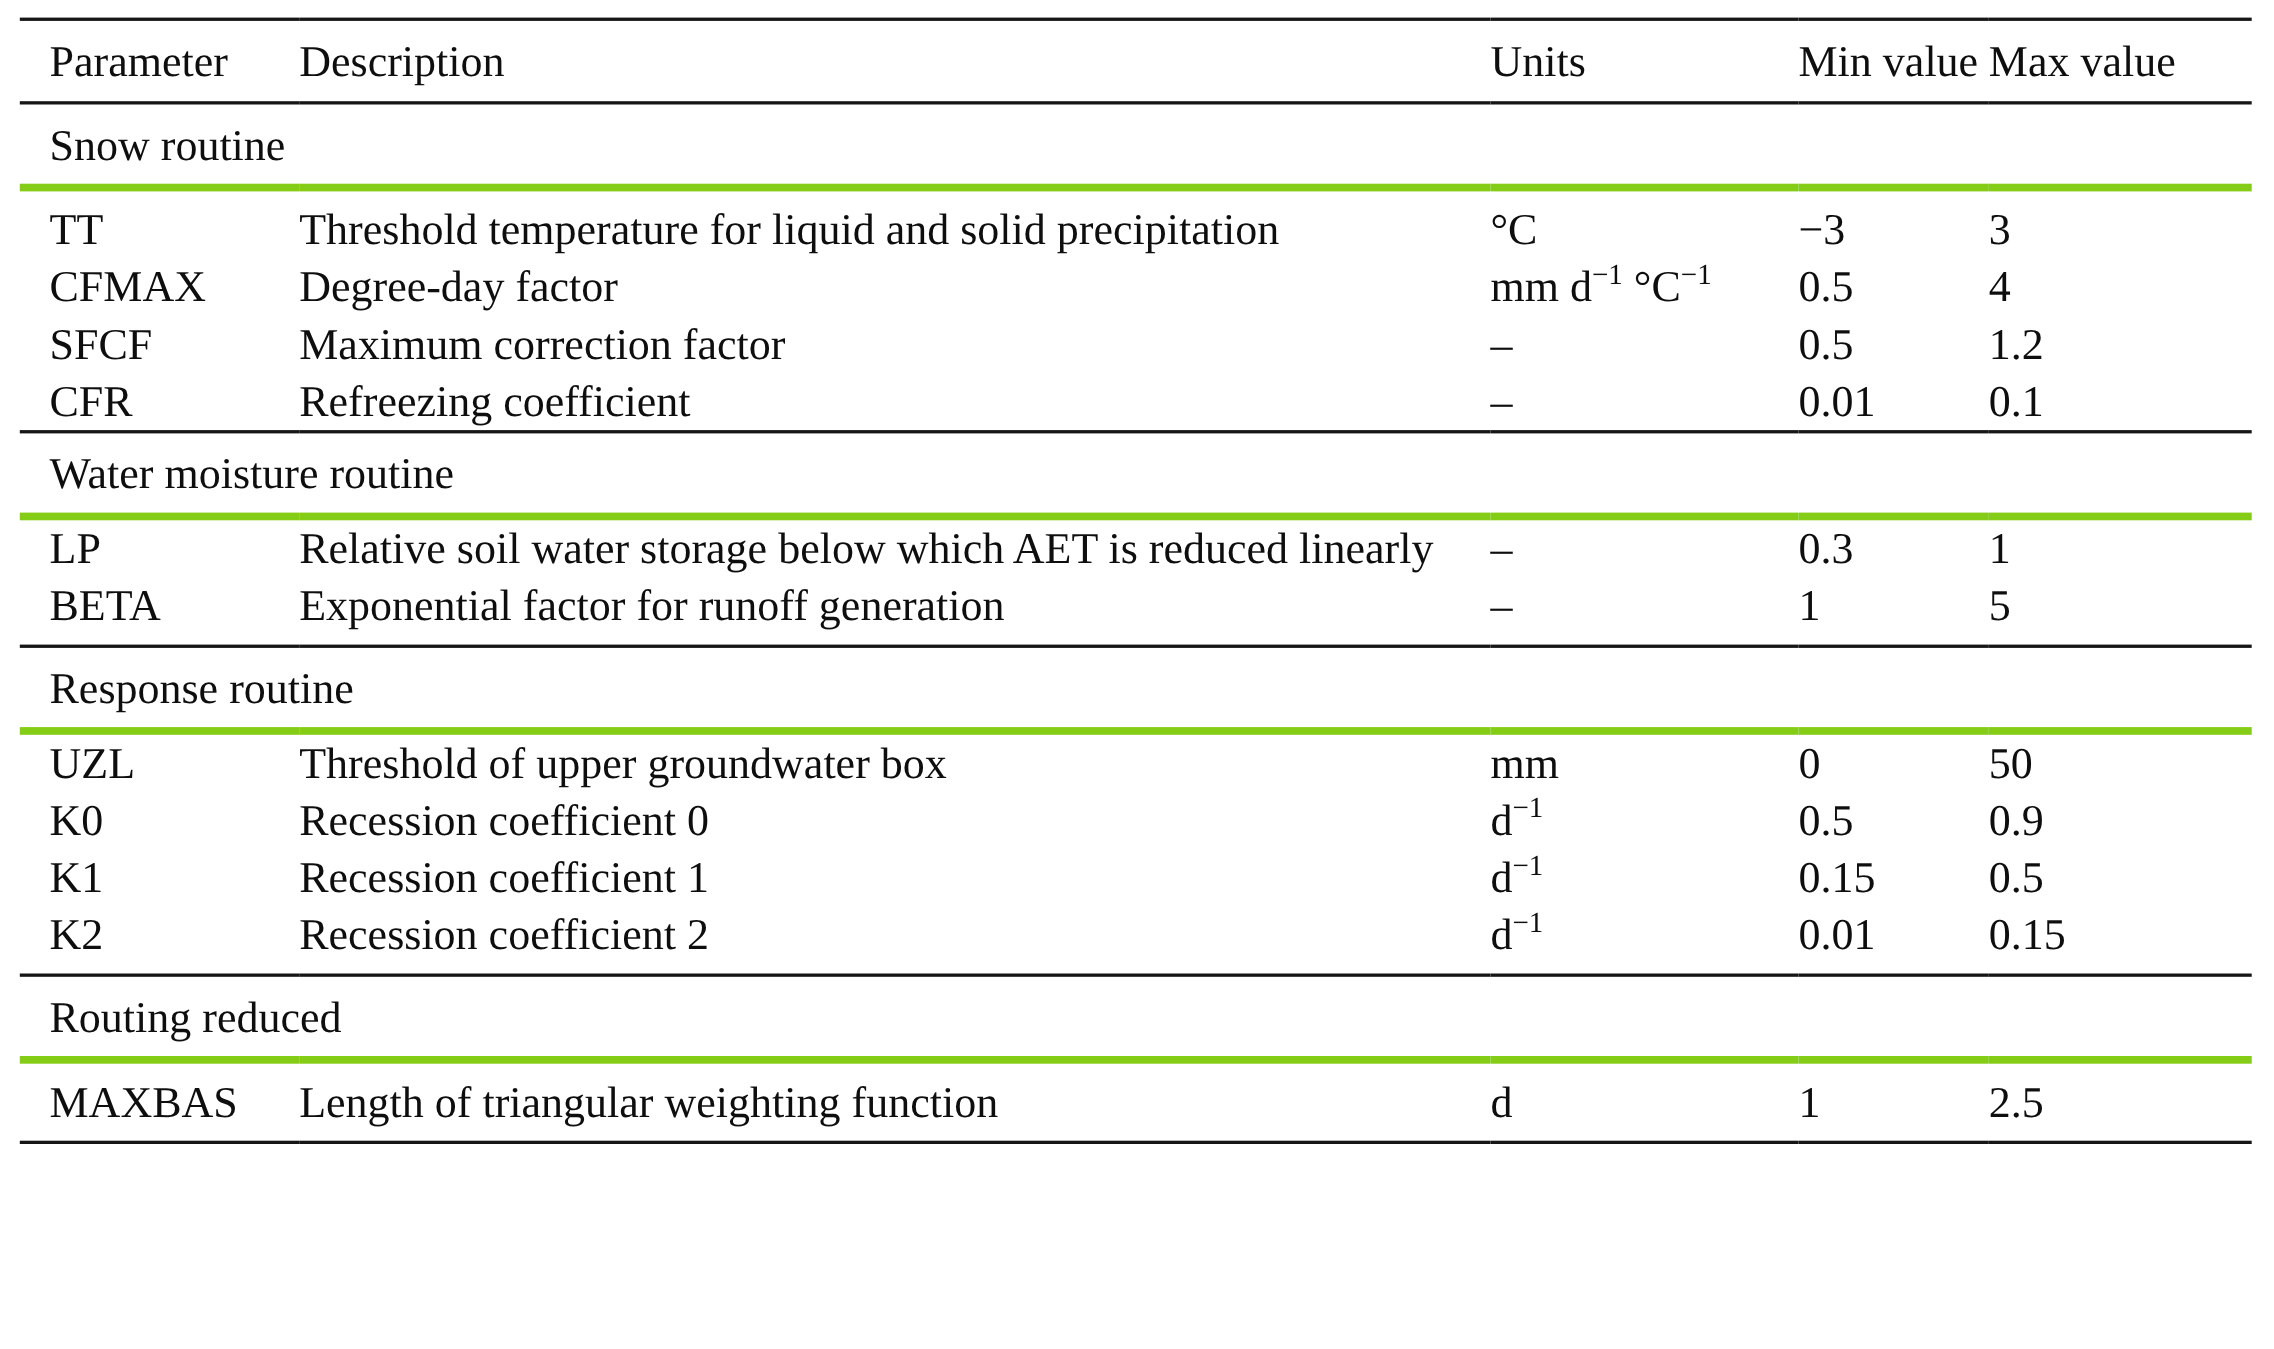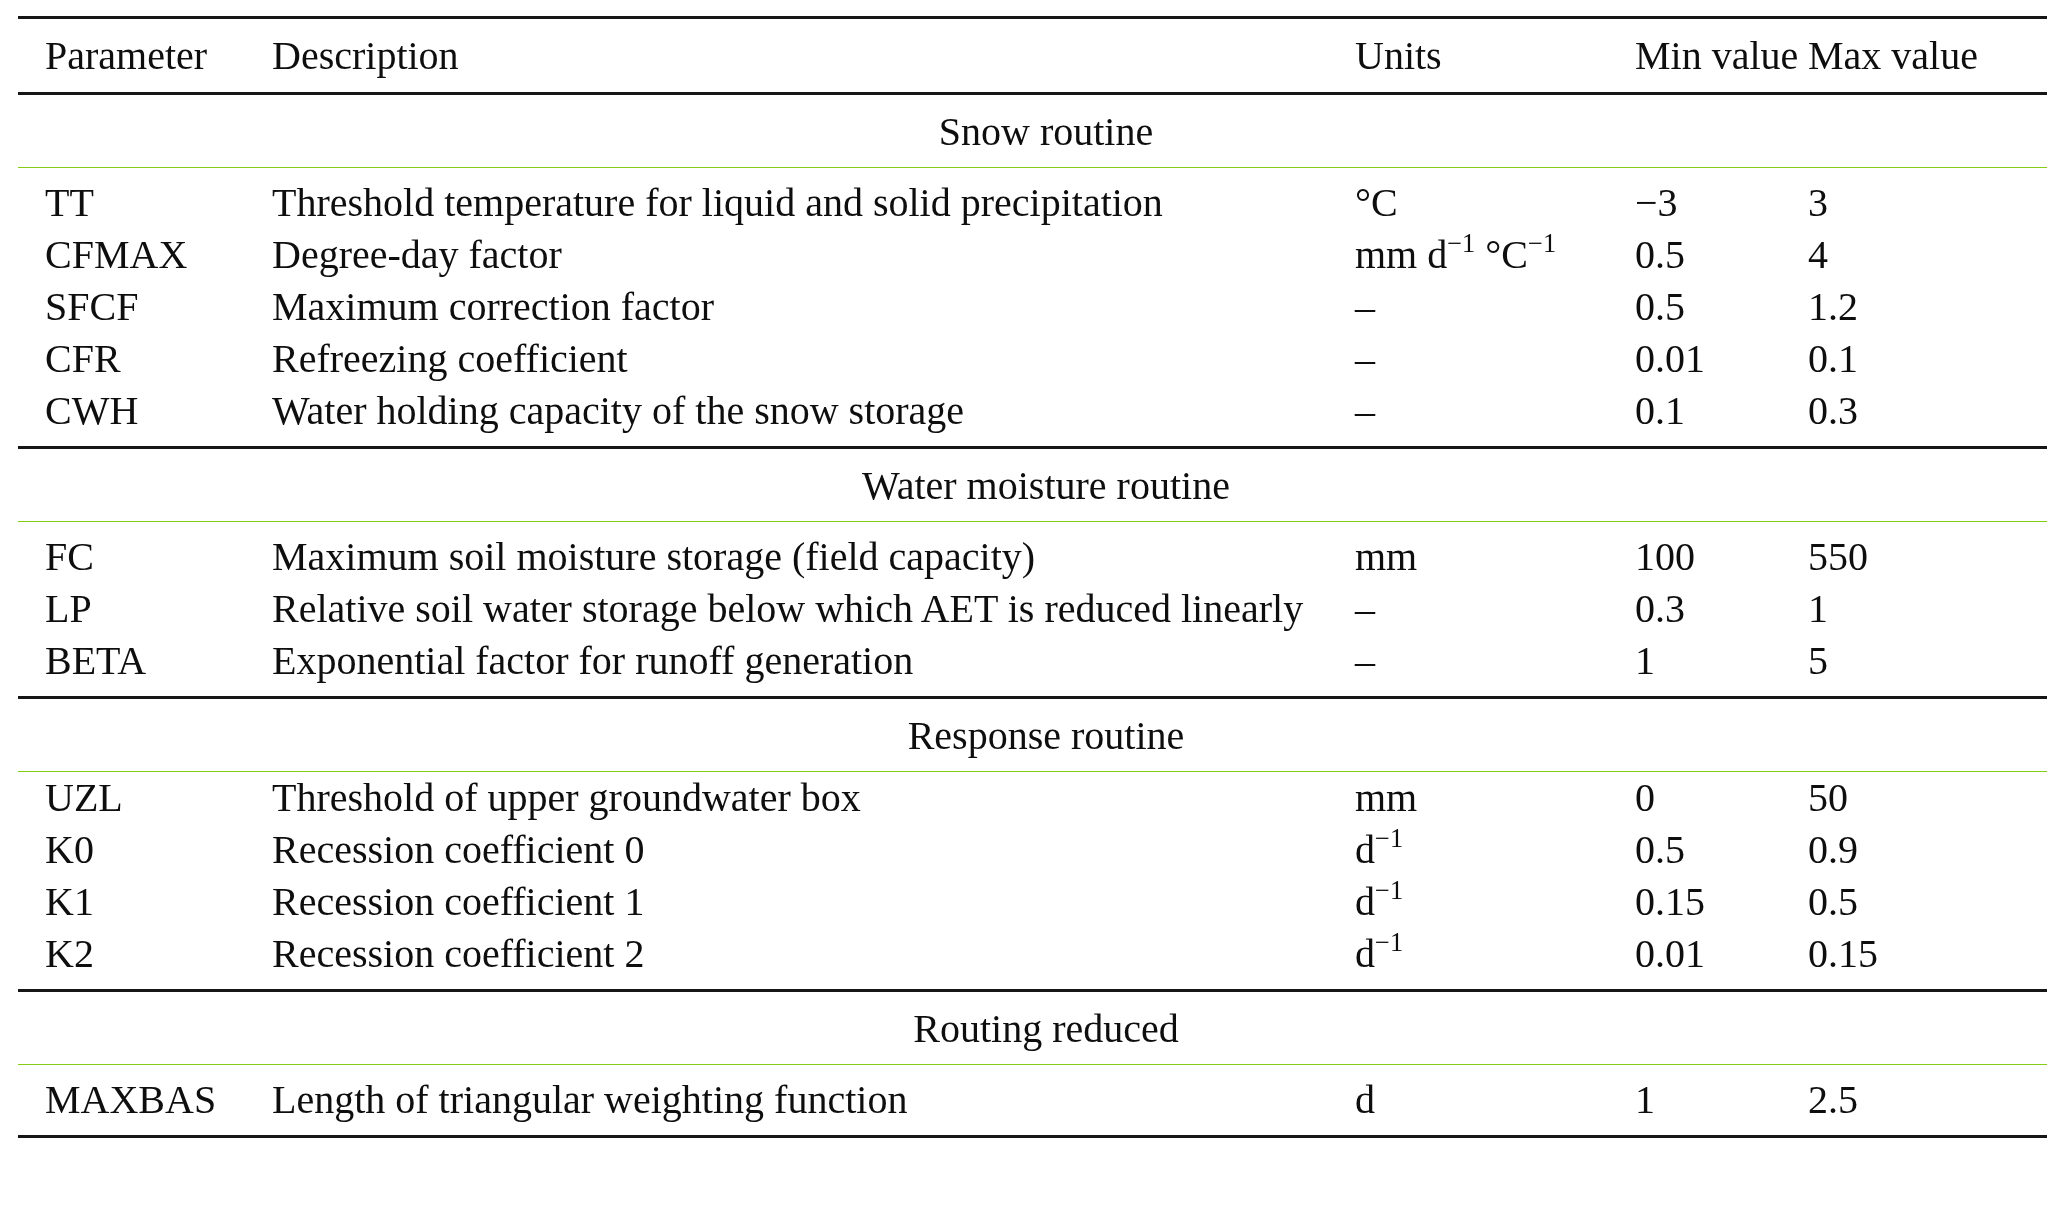--- a/index.html
+++ b/index.html
@@ -48,23 +48,22 @@
     border-bottom: 3px solid #161616;
   }
   th.c-param, td.c-param { padding-left: 27px; }
   th.c-min, td.c-min,
   th.c-max, td.c-max { text-align: left; }
   th.c-max, td.c-max { padding-right: 17px; }
 
   tr.section-row td {
     height: 72px;
     border-top: 3px solid #161616;
-    border-bottom: 1px solid #84cc16;
+    border-bottom: 7px solid #84cc16;
     padding-left: 27px;
-    text-align: center;
   }
   tr.data-row td {
     height: 52px;
     line-height: 52px;
   }
   tr.data-row.first td { padding-top: 9px; }
   tr.data-row.last td { padding-bottom: 9px; }
 
   sup {
     font-size: 66%;
@@ -125,39 +124,25 @@
   </tr>
 
   <tr class="data-row">
     <td class="c-param">CFR</td>
     <td class="c-desc">Refreezing coefficient</td>
     <td class="c-units">–</td>
     <td class="c-min">0.01</td>
     <td class="c-max">0.1</td>
   </tr>
 
-  <tr class="data-row last">
-    <td class="c-param">CWH</td>
-    <td class="c-desc">Water holding capacity of the snow storage</td>
-    <td class="c-units">–</td>
-    <td class="c-min">0.1</td>
-    <td class="c-max">0.3</td>
-  </tr>
 
   <tr class="section-row">
     <td colspan="5" class="section-title">Water moisture routine</td>
   </tr>
 
-  <tr class="data-row first">
-    <td class="c-param">FC</td>
-    <td class="c-desc">Maximum soil moisture storage (field capacity)</td>
-    <td class="c-units">mm</td>
-    <td class="c-min">100</td>
-    <td class="c-max">550</td>
-  </tr>
 
   <tr class="data-row">
     <td class="c-param">LP</td>
     <td class="c-desc">Relative soil water storage below which AET is reduced linearly</td>
     <td class="c-units">–</td>
     <td class="c-min">0.3</td>
     <td class="c-max">1</td>
   </tr>
 
   <tr class="data-row last">

